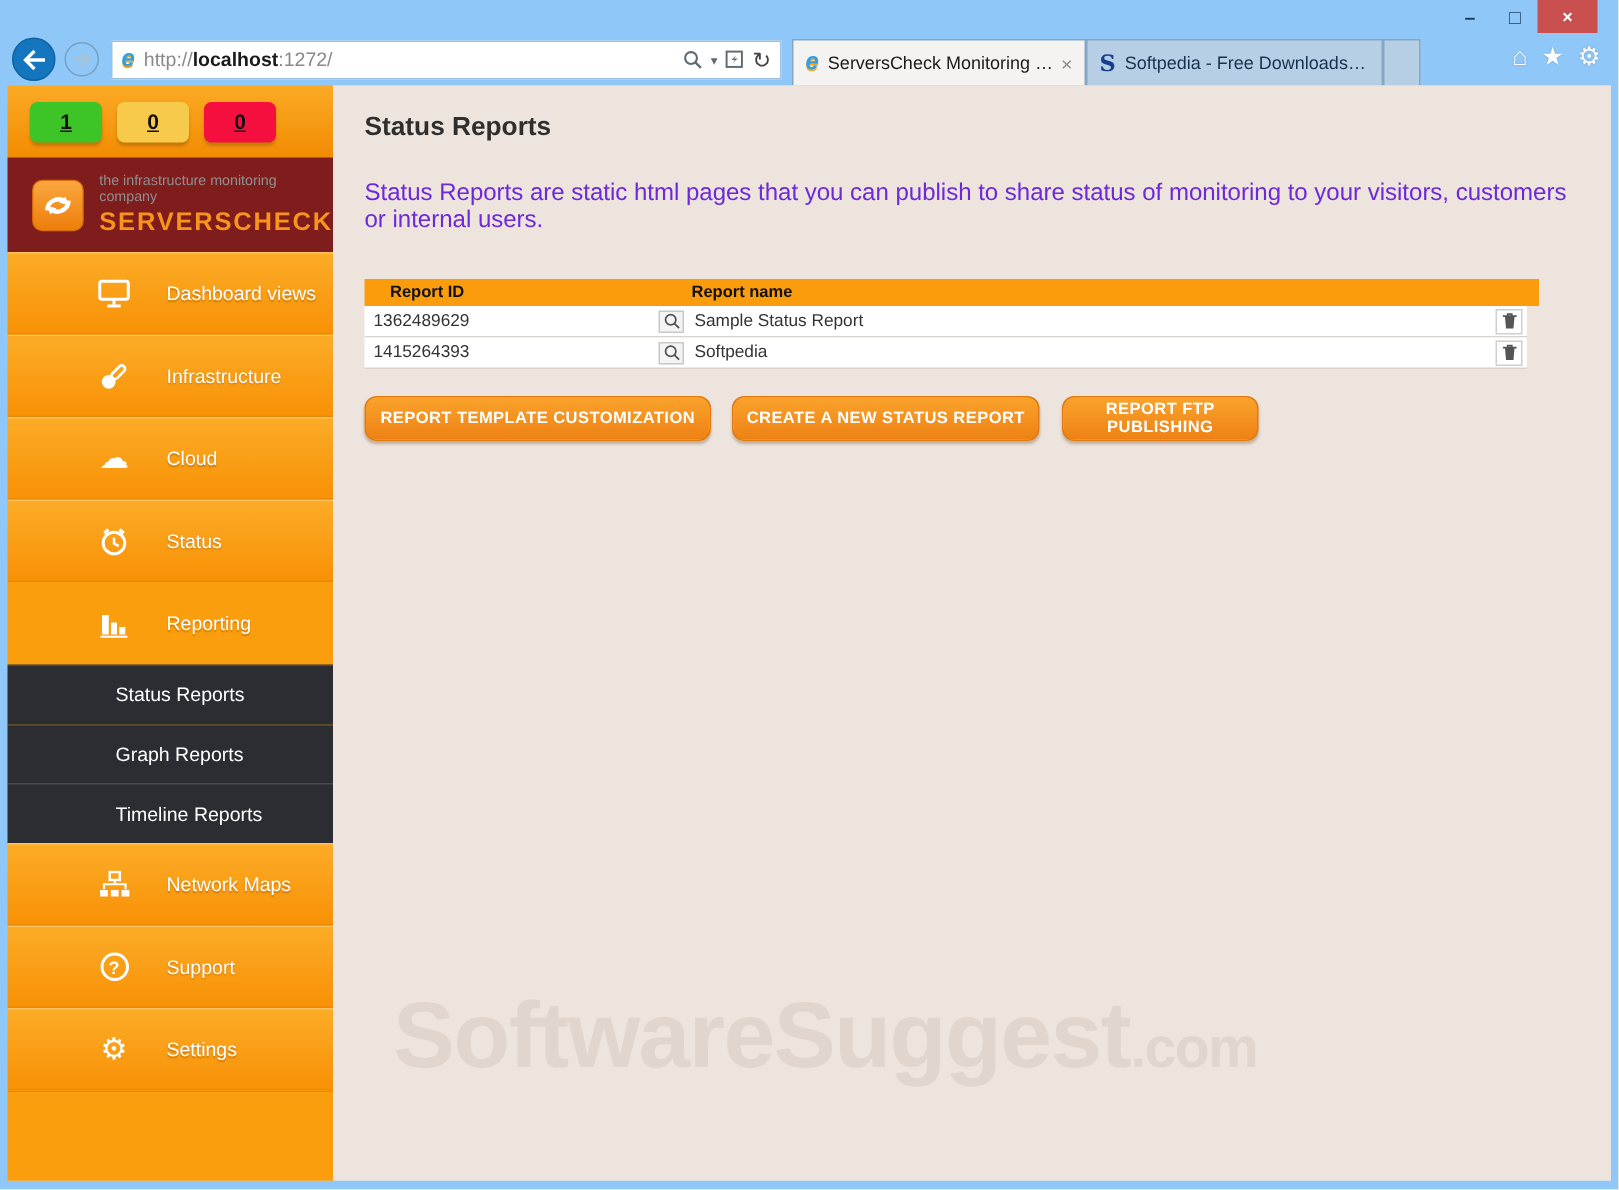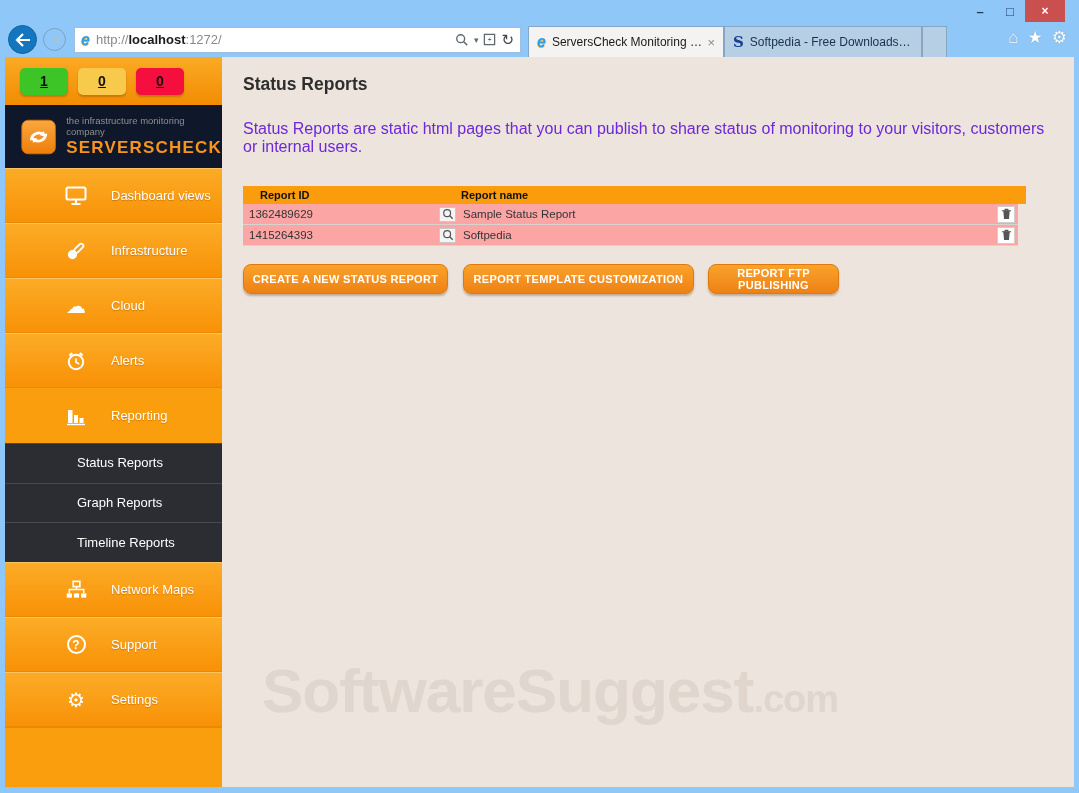--- a/index.html
+++ b/index.html
@@ -47,21 +47,21 @@
   
   .sidebar { width:217px; flex:0 0 217px; display:flex; flex-direction:column; background:#fb9e0e; }
   .badges { height:48px; background:linear-gradient(180deg,#fbaa24,#f28c03); display:flex;
             align-items:center; padding-left:15px; }
   .badge { width:48px; height:27px; border-radius:5px; margin-right:10px; display:flex; align-items:center;
            justify-content:center; font-size:14px; font-weight:bold; color:#111;
            text-decoration:underline; box-shadow:0 2px 2px rgba(120,70,0,.35); }
   .badge.green { background:#3dc426; }
   .badge.yellow { background:#f8ca4c; }
   .badge.red { background:#f40f3e; }
-  .logo { height:63px; background:#0f172a; display:flex; align-items:center; padding-left:16px; }
+  .logo { height:63px; background:#7f1d1d; display:flex; align-items:center; padding-left:16px; }
   .logo-text { margin-left:10px; }
   .logo-tagline { font-size:9.5px; color:#8f8f8f; }
   .logo-brand { font-size:17px; font-weight:bold; color:#f7941e; letter-spacing:1.2px; margin-top:1px; }
   .menu-item { height:55px; display:flex; align-items:center; cursor:pointer;
                background:linear-gradient(180deg,#fcac27 0%,#f89106 100%);
                box-shadow:inset 0 1px 0 #fdc35e, inset 0 -1px 0 #e98a05;padding-left:28px; }
   .menu-item.active { background:#fb9e0e; box-shadow:none; }
   .menu-icon { width:26px; margin-left:30px; display:flex; justify-content:center; align-items:center;
                color:#fff; }
   .menu-label { color:#fff; font-size:13px; margin-left:22px; text-shadow:0 1px 1px rgba(160,90,0,.5); }
@@ -74,21 +74,21 @@
               align-items:center; justify-content:center; font-size:12px; font-weight:bold; color:#fff; }
 
   
   .main { flex:1; position:relative; background:#ece4dd; overflow:hidden; }
   .page-title { font-size:17.5px; font-weight:bold; color:#2e2e2e; margin:17px 0 0 21px; }
   .page-desc { font-size:16px; color:#6d28d9; margin:25px 21px 0 21px; }
   .report-table { margin:30px 0 0 21px; width:783px; }
   .rt-header { height:18px; background:#fb9c0c; display:flex; align-items:center; }
   .rt-header .col1 { width:218px; padding-left:17px; font-size:11px; font-weight:bold; color:#111; }
   .rt-header .col2 { flex:1; font-size:11px; font-weight:bold; color:#111; }
-  .rt-row { height:21px; width:775px; background:#fca5a5; border-bottom:1px solid #d8d3ce;
+  .rt-row { height:21px; width:775px; background:#ffffff; border-bottom:1px solid #d8d3ce;
             display:flex; align-items:center; }
   .rt-id { width:196px; padding-left:6px; font-size:11.5px; color:#333; }
   .zoom-btn { width:17px; height:15px; border:1px solid #c9c9c9; background:#f4f4f4; display:flex;
               align-items:center; justify-content:center; }
   .rt-name { flex:1; font-size:11.5px; color:#333; margin-left:7px; }
   .trash-btn { width:18px; height:17px; border:1px solid #cfcfcf; background:#fff; display:flex;
                align-items:center; justify-content:center; margin-right:3px; }
   .btn-row { margin:18px 0 0 21px; display:flex; }
   .action-btn { height:30px; border:1px solid #e0790f; border-radius:8px; color:#fff; font-size:11px;
                 font-weight:bold; letter-spacing:.3px; background:linear-gradient(180deg,#f9a32b,#ee8115);
@@ -218,21 +218,21 @@
         <span class="menu-label">Cloud</span>
       </div>
       <div class="menu-item">
         <span class="menu-icon">
             <svg width="24" height="24" viewBox="0 0 24 24">
               <circle cx="12" cy="13" r="7.2" fill="none" stroke="#fff" stroke-width="2"></circle>
               <path d="M12 9.5v3.8l3.2 1.8" stroke="#fff" stroke-width="1.7" fill="none"></path>
               <path d="M5.5 6.5L8.2 4M18.5 6.5L15.8 4" stroke="#fff" stroke-width="2.2"></path>
             </svg>
           </span>
-        <span class="menu-label">Alerts</span>
+        <span class="menu-label">Status</span>
       </div>
       <div class="menu-item active">
         <span class="menu-icon">
             <svg width="22" height="22" viewBox="0 0 22 22">
               <rect x="3" y="5" width="4.5" height="13" fill="#fff"></rect>
               <rect x="9" y="10" width="4" height="8" fill="#fff"></rect>
               <rect x="14.5" y="13" width="4" height="5" fill="#fff"></rect>
               <path d="M2 19.5h18" stroke="#fff" stroke-width="1.4"></path>
             </svg>
           </span>
@@ -315,21 +315,21 @@
           <span class="trash-btn">
               <svg width="11" height="12" viewBox="0 0 12 13">
                 <path d="M1 3h10M4.5 3V1.5h3V3" stroke="#555" stroke-width="1.2" fill="none"></path>
                 <path d="M2.5 3l.8 9h5.4l.8-9z" fill="#555"></path>
               </svg>
             </span>
         </div>
       </div>
 
       <div class="btn-row">
+        <button class="action-btn b2">REPORT TEMPLATE CUSTOMIZATION</button>
         <button class="action-btn b1">CREATE A NEW STATUS REPORT</button>
-        <button class="action-btn b2">REPORT TEMPLATE CUSTOMIZATION</button>
         <button class="action-btn b3">REPORT FTP PUBLISHING</button>
       </div>
 
       <div class="wm-suggest"><span>SoftwareSuggest</span><span class="tld">.com</span></div>
     </main>
   </div>
 </div>
 
 </body></html>

